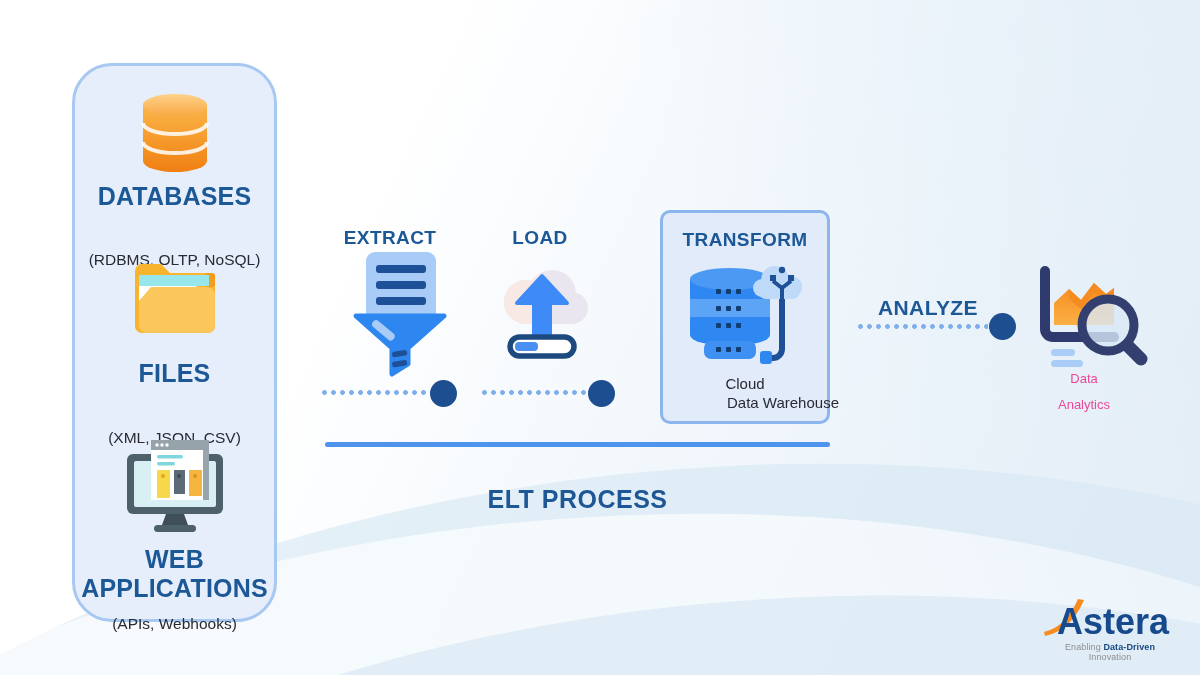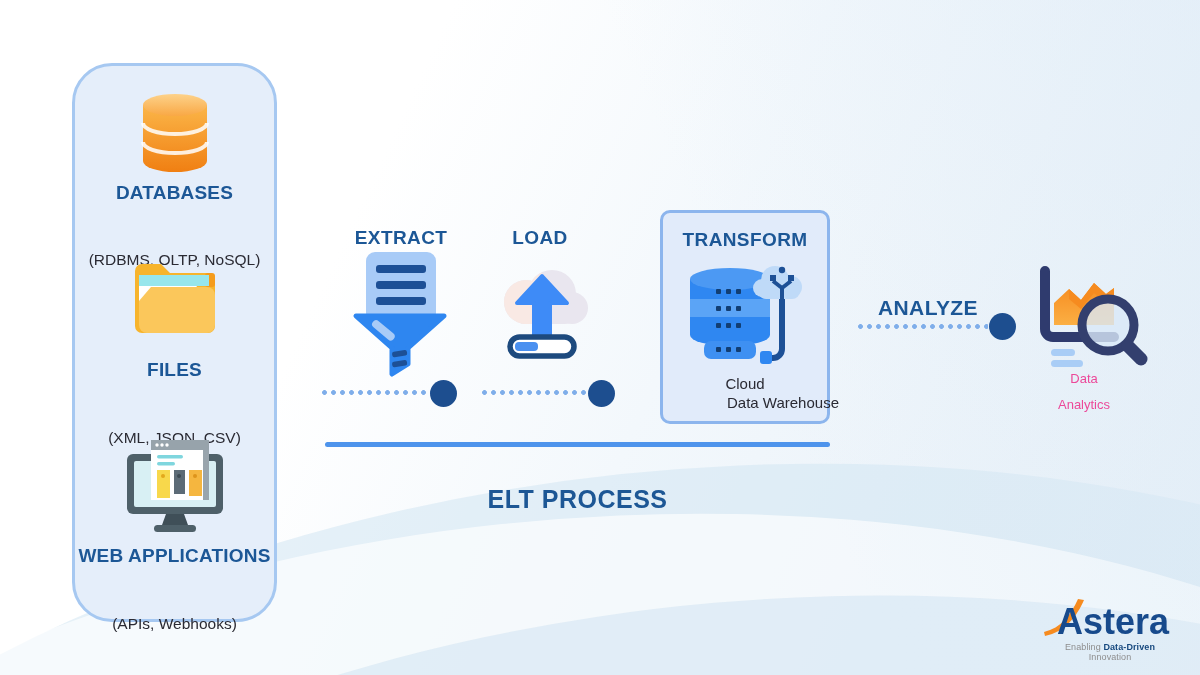--- a/index.html
+++ b/index.html
@@ -17,21 +17,21 @@
   .bg-diag{left:0;top:0;width:1200px;height:675px;background:linear-gradient(246deg,rgba(223,236,247,.55) 0%,rgba(255,255,255,0) 40%);}
   .content{position:absolute;left:0;top:0;width:1200px;height:675px;z-index:2;}
 
   
   .sources-panel{
     left:72px;top:63px;width:205px;height:559px;
     background:#e5eefa;border:3px solid #a6c8f1;border-radius:40px;
     box-sizing:border-box;
   }
   .src-icon{left:50%;transform:translateX(-50%);}
-  .src-label{width:100%;text-align:center;font-weight:bold;font-size:19px;color:#1c5796;letter-spacing:.2px;}
+  .src-label{width:100%;text-align:center;font-weight:bold;font-size:25px;color:#1c5796;letter-spacing:.2px;}
   .src-sublabel{width:100%;text-align:center;font-size:15.5px;color:#2a2a33;margin-top:44px;}
 
   
   .stage-label{font-weight:bold;font-size:19px;color:#1c5796;text-align:center;letter-spacing:.4px;}
 
   
   .dots{height:5px;background-image:radial-gradient(circle at 2.5px 2.5px,#7faeea 2.1px,rgba(0,0,0,0) 2.6px);background-size:9px 5px;background-repeat:repeat-x;}
   .enddot{width:27px;height:27px;border-radius:50%;background:#1d4e8f;}
 
   
@@ -118,21 +118,21 @@
         <rect x="64" y="32" width="13" height="26" fill="#f5b63f"></rect>
           <circle cx="70" cy="38" r="2" fill="#dd941c"></circle>
         <path d="M41,76 h18 l4,11 h-26 z" fill="#3f4f58"></path>
         <rect x="29" y="87" width="42" height="7" rx="3.5" fill="#4e6069"></rect>
       </svg>
     </div>
     <div class="abs src-label" style="top:479px;">WEB APPLICATIONS</div>
     <div class="abs src-sublabel" style="top:505px;">(APIs, Webhooks)</div>
   </div>
 
-  <div class="abs stage-label" style="left:341px;top:227px;width:120px;">EXTRACT</div>
+  <div class="abs stage-label" style="left:330px;top:227px;width:120px;">EXTRACT</div>
   <div class="abs" style="left:352px;top:252px;">
     <svg width="96" height="128" viewBox="0 0 96 128">
       <rect x="14" y="0" width="70" height="70" rx="9" fill="#a8cbf7"></rect>
       <rect x="24" y="13" width="50" height="8" rx="3" fill="#1d5096"></rect>
       <rect x="24" y="29" width="50" height="8" rx="3" fill="#1d5096"></rect>
       <rect x="24" y="45" width="50" height="8" rx="3" fill="#1d5096"></rect>
       <path d="M4,64 H92 L56,96 V112 L40,122 V96 Z" fill="#2e86f0" stroke="#2e86f0" stroke-width="5" stroke-linejoin="round"></path>
       <rect x="18" y="74" width="27" height="8" rx="4" fill="#a8cbf7" transform="rotate(40 31 78)"></rect>
       <rect x="40" y="99" width="15" height="5.5" rx="2" fill="#1d5096" transform="rotate(-9 47 101)"></rect>
       <rect x="40" y="109" width="15" height="5.5" rx="2" fill="#1d5096" transform="rotate(-9 47 111)"></rect>

